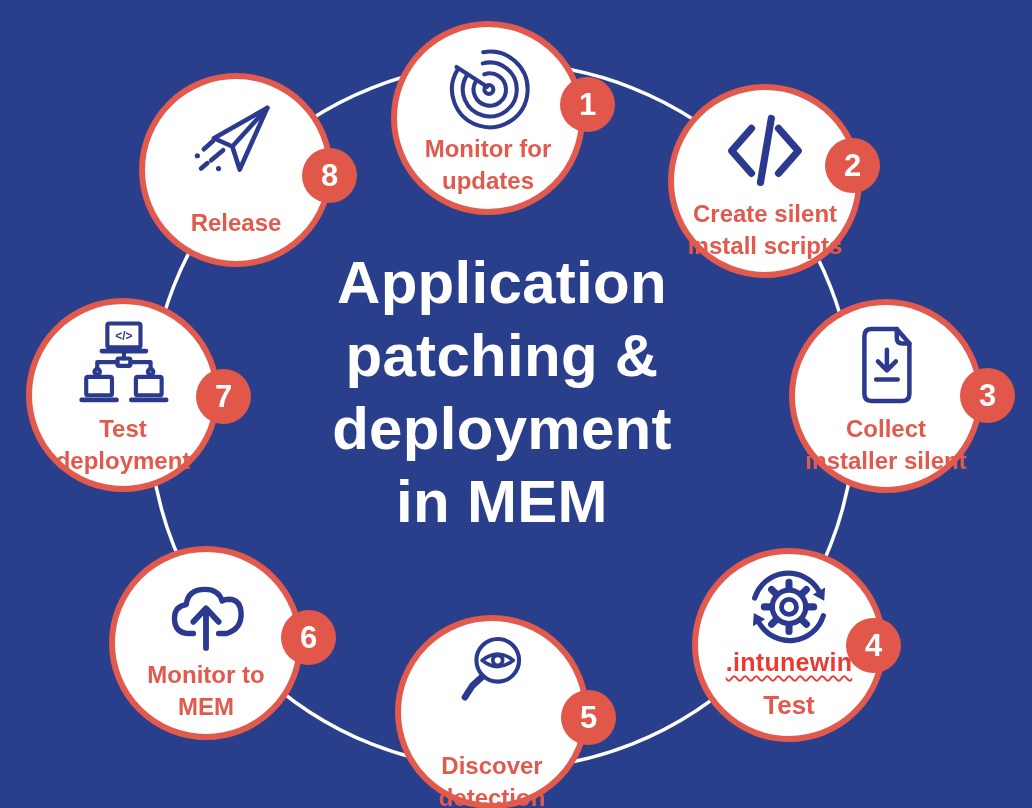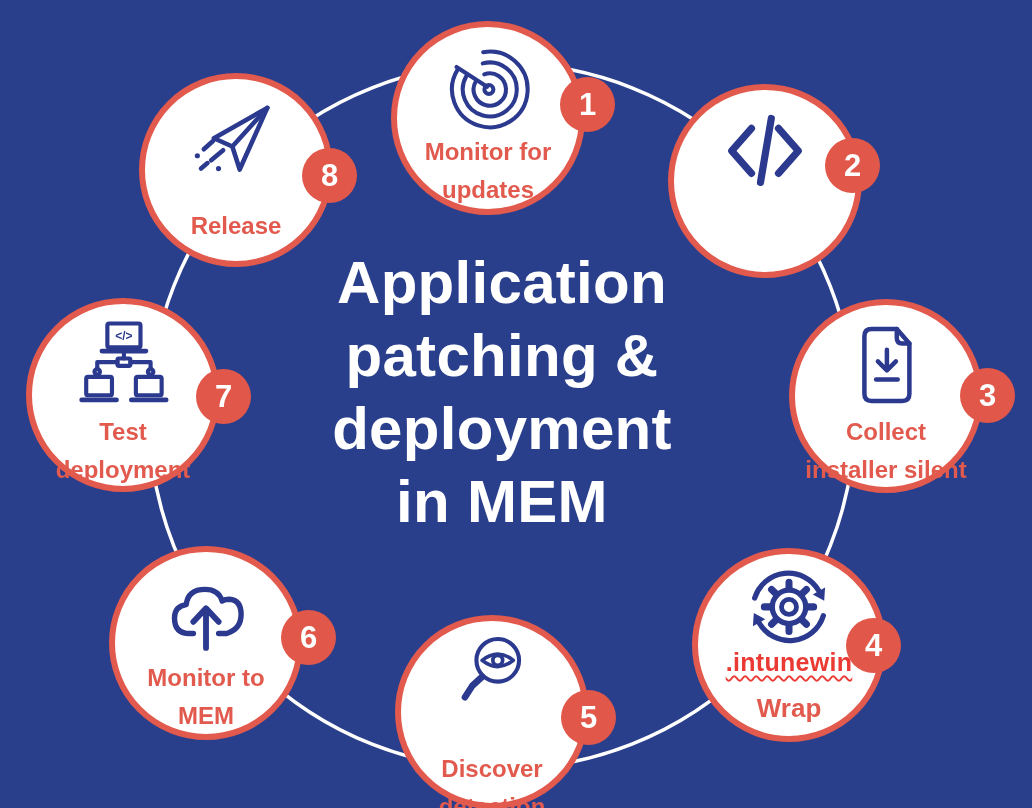--- a/index.html
+++ b/index.html
@@ -14,21 +14,21 @@
   .ring circle{fill:none;stroke:var(--ring);stroke-width:3.5px;}
   .title{position:absolute;left:238px;top:246px;width:528px;text-align:center;
     color:var(--title-text);font-weight:700;font-size:60px;line-height:73px;letter-spacing:.3px;}
   .title span{display:block;}
   .step{position:absolute;width:194px;height:194px;border-radius:50%;
     background:var(--circle-fill);border:6px solid var(--accent);box-sizing:border-box;
     display:flex;flex-direction:column;align-items:center;text-align:center;}
   .badge{position:absolute;width:55px;height:55px;border-radius:50%;background:var(--badge-bg);
     color:var(--badge-text);font-weight:700;font-size:31px;display:flex;align-items:center;
     justify-content:center;z-index:3;}
-  .label{color:var(--accent);font-size:24px;font-weight:600;line-height:38px;margin-top:3px;}
+  .label{color:var(--accent);font-size:24px;font-weight:600;line-height:32px;margin-top:3px;}
   .sublabel{color:var(--intunewin-red);font-size:25px;font-weight:800;letter-spacing:.3px;
     text-decoration:underline wavy;text-decoration-color:var(--intunewin-red);
     text-decoration-thickness:2px;text-underline-offset:4px;margin-top:-2px;}
   .wrap-label{margin-top:12px;}
   svg.icon{fill:none;stroke:var(--icon-navy);stroke-linecap:round;stroke-linejoin:round;flex:none;}
   svg.icon .f{fill:var(--icon-navy);stroke:none;}
   svg.icon text.t{fill:var(--icon-navy);stroke:none;font:700 13px "Liberation Sans",sans-serif;text-anchor:middle;}
 </style>
 </head>
 <body>
@@ -59,20 +59,21 @@
       <span>1</span>
     </div>
   </div>
 
   <div class="step" style="left:668px;top:84px;">
     <svg class="icon" viewBox="0 0 100 100" width="96" height="90" style="margin-top:15px;" stroke-width="8">
       <path d="M35 26 L13 51 L35 76"></path>
       <path d="M65 26 L87 51 L65 76"></path>
       <path d="M57 15 L45 86"></path>
     </svg>
+    <div class="label" style="width:186px;">Create silent install scripts</div>
     <div class="badge" style="left:151px;top:48px;">
       <span>2</span>
     </div>
   </div>
 
   <div class="step" style="left:789px;top:299px;">
     <svg class="icon" viewBox="0 0 100 100" width="96" height="90" style="margin-top:15px;" stroke-width="5">
       <path d="M62 10 H34 Q26 10 26 18 V82 Q26 90 34 90 H68 Q76 90 76 82 V26 Z"></path>
       <path d="M62 10 V20 Q62 26 68 26 H76"></path>
       <path d="M51 33 V55 M41 46 L51 56 L61 46 M39 66 H63"></path>
@@ -87,21 +88,21 @@
     <svg class="icon" viewBox="0 0 100 100" width="92" height="88" style="margin-top:8px;" stroke-width="6">
       <path d="M71 51 H78 M64.8 36.2 L69.8 31.2 M50 30 V23 M35.2 36.2 L30.2 31.2 M29 51 H22 M35.2 65.8 L30.2 70.8 M50 72 V79 M64.8 65.8 L69.8 70.8" stroke-width="8"></path>
       <circle cx="50" cy="51" r="19"></circle>
       <circle cx="50" cy="51" r="8.5" stroke-width="5.5"></circle>
       <path d="M11 41 A40 40 0 0 1 84 33"></path>
       <path class="f" d="M90 44 L77 37 L91 29 Z"></path>
       <path d="M89 61 A40 40 0 0 1 16 69"></path>
       <path class="f" d="M10 58 L23 65 L9 73 Z"></path>
     </svg>
     <div class="sublabel">.intunewin</div>
-    <div class="label wrap-label" style="width:160px;font-size:26px;">Wrap</div>
+    <div class="label wrap-label" style="width:160px;font-size:26px;">Test</div>
     <div class="badge" style="left:148px;top:64px;">
       <span>4</span>
     </div>
   </div>
 
   <div class="step" style="left:395px;top:615px;gap:35px;">
     <svg class="icon" viewBox="0 0 100 100" width="88" height="82" style="margin-top:9px;" stroke-width="5">
       <circle cx="57" cy="37" r="26"></circle>
       <path d="M38 37 Q57 22 76 37 Q57 52 38 37 Z" stroke-width="4.5"></path>
       <circle cx="57" cy="37" r="6" stroke-width="4.5"></circle>

